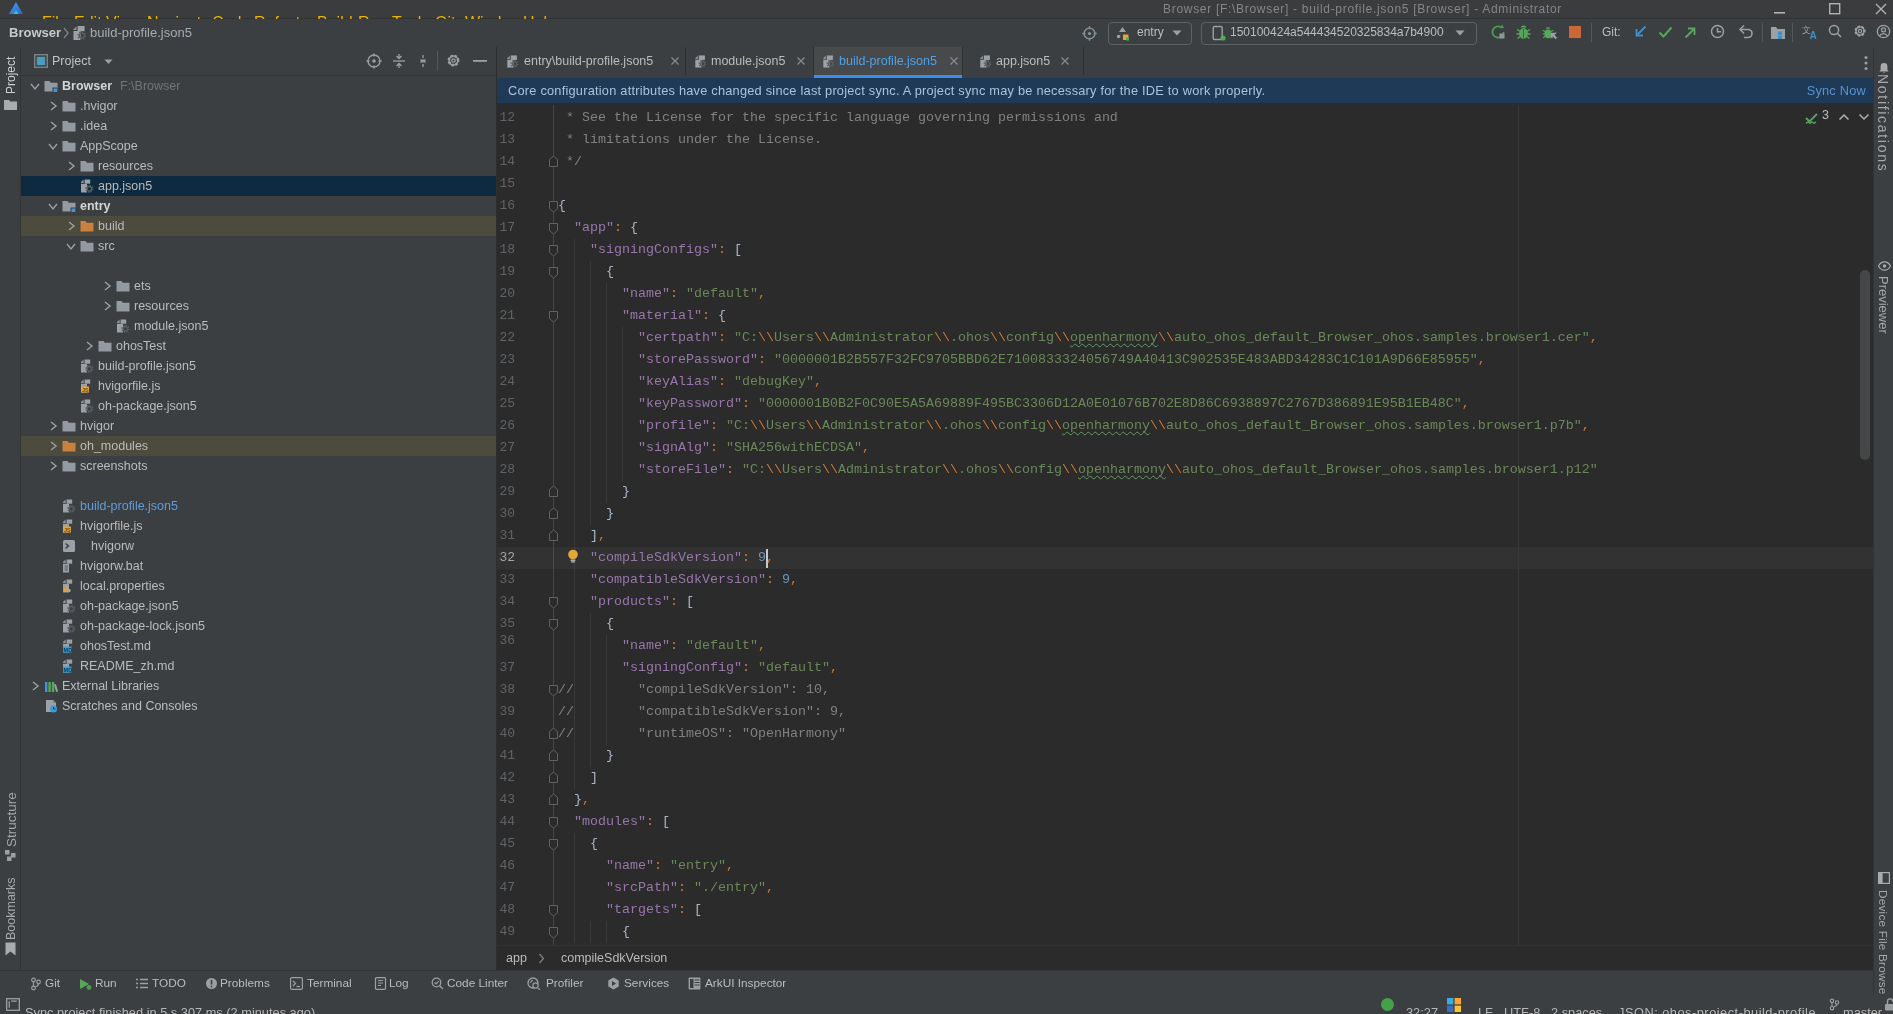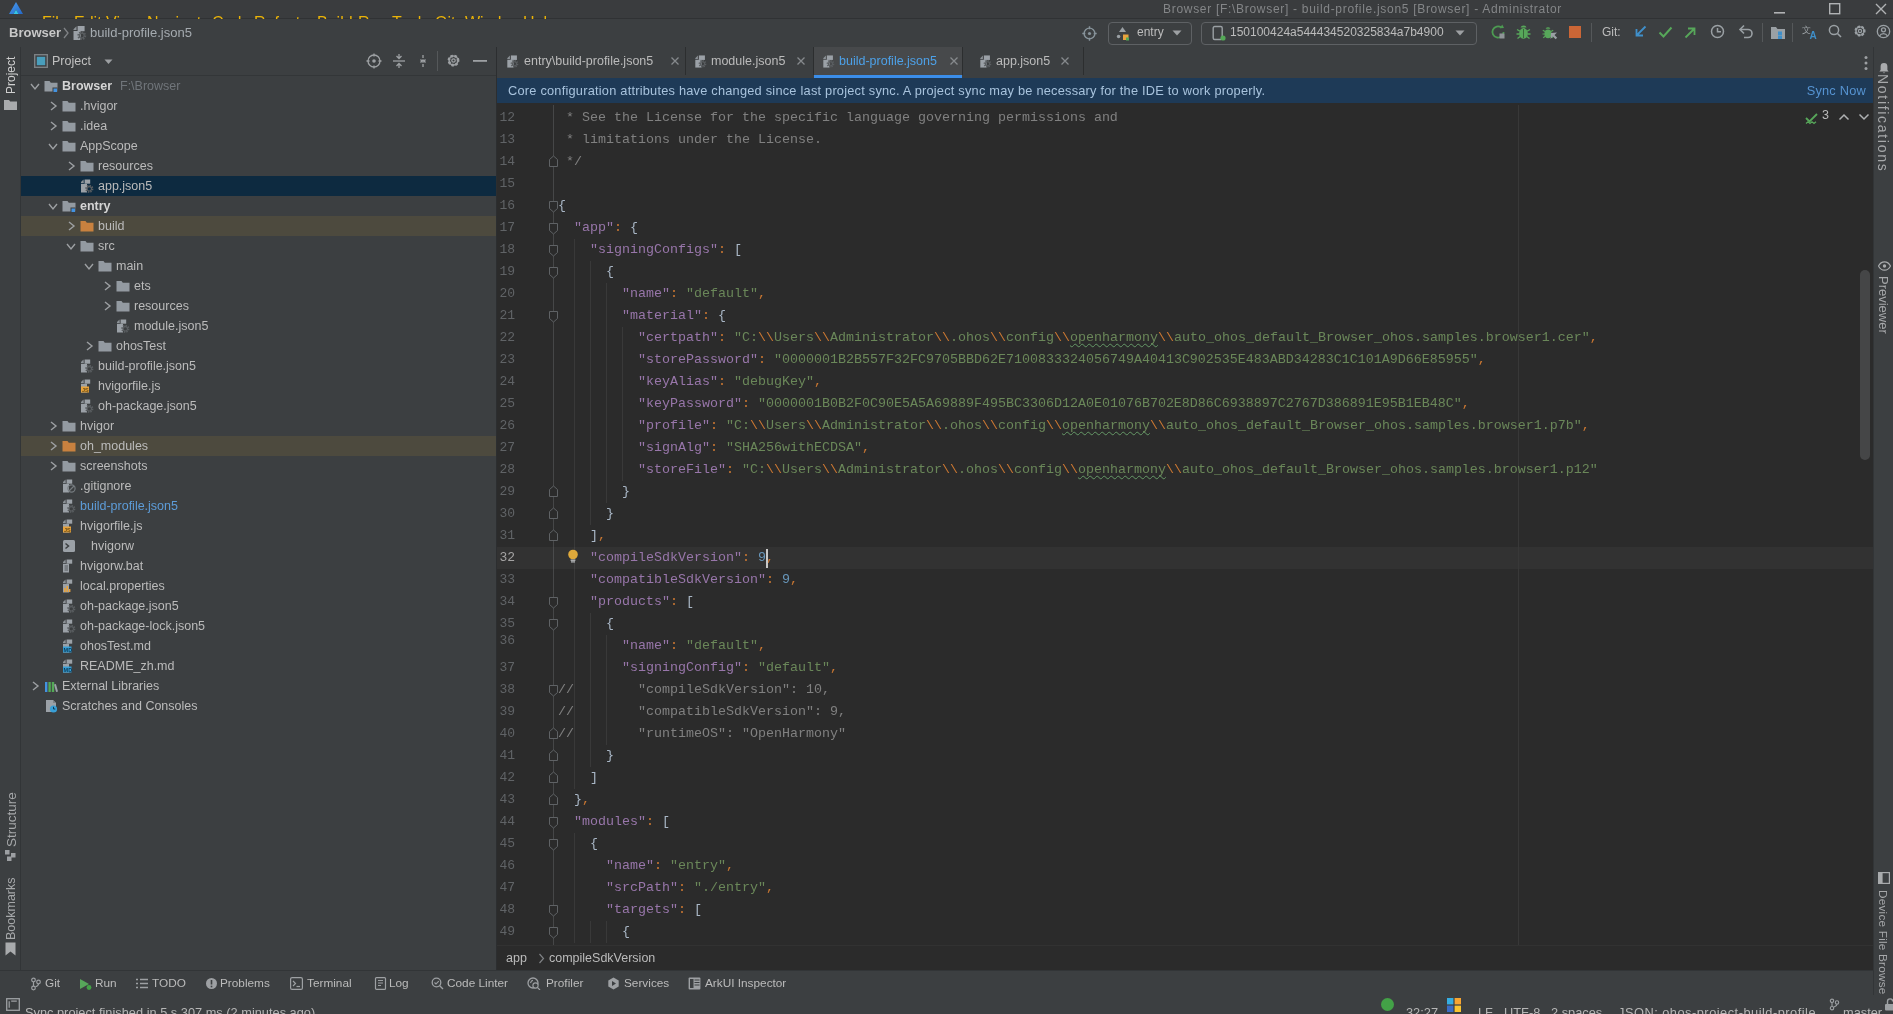--- a/index.html
+++ b/index.html
@@ -323,29 +323,20 @@
       </div>
 <div class="trow" style="top:189px">
         <svg class="chev" style="left:44px" width="12" height="12" viewBox="0 0 12 12">
           <path d="M2 4l4 5 4-5" fill="none" stroke="#9da0a3" stroke-width="1.4"></path>
         </svg>
         <svg class="ticon" style="left:59px" width="14" height="14" viewBox="0 0 14 14">
           <path d="M0.5 2h5l1.3 1.8h6.7V12.5H0.5z" fill="#939aa1"></path>
         </svg>
         <span class="tl" style="left:77px">src</span>
       </div>
-<div class="trow" style="top:209px">
-        <svg class="chev" style="left:62px" width="12" height="12" viewBox="0 0 12 12">
-          <path d="M2 4l4 5 4-5" fill="none" stroke="#9da0a3" stroke-width="1.4"></path>
-        </svg>
-        <svg class="ticon" style="left:77px" width="14" height="14" viewBox="0 0 14 14">
-          <path d="M0.5 2h5l1.3 1.8h6.7V12.5H0.5z" fill="#939aa1"></path>
-        </svg>
-        <span class="tl" style="left:95px">main</span>
-      </div>
 <div class="trow" style="top:229px">
         <svg class="chev" style="left:80px" width="12" height="12" viewBox="0 0 12 12">
           <path d="M4 2l5 4-5 4" fill="none" stroke="#9da0a3" stroke-width="1.4"></path>
         </svg>
         <svg class="ticon" style="left:95px" width="14" height="14" viewBox="0 0 14 14">
           <path d="M0.5 2h5l1.3 1.8h6.7V12.5H0.5z" fill="#939aa1"></path>
         </svg>
         <span class="tl" style="left:113px">ets</span>
       </div>
 <div class="trow" style="top:249px">
@@ -431,30 +422,20 @@
         <span class="tl" style="left:59px">hvigor</span>
       </div>
 <div class="trow" style="top:409px">
         <svg class="chev" style="left:26px" width="12" height="12" viewBox="0 0 12 12">
           <path d="M4 2l5 4-5 4" fill="none" stroke="#9da0a3" stroke-width="1.4"></path>
         </svg>
         <svg class="ticon" style="left:41px" width="14" height="14" viewBox="0 0 14 14">
           <path d="M0.5 2h5l1.3 1.8h6.7V12.5H0.5z" fill="#939aa1"></path>
         </svg>
         <span class="tl" style="left:59px">screenshots</span>
-      </div>
-<div class="trow" style="top:429px">
-        <svg class="ticon" style="left:41px" width="14" height="14" viewBox="0 0 14 14">
-          <path d="M3.5 0.5L1 3V4h2.8z" fill="#8b9196"></path>
-          <path d="M4.6 0.5h5.6v4.2h-5.6z" fill="#9ba1a7"></path>
-          <path d="M1 4.8h6v8.7H1z" fill="#9ba1a7"></path>
-          <circle cx="9.5" cy="9.5" r="3.6" fill="none" stroke="#747a7e" stroke-width="1.2"></circle>
-          <path d="M7 12l5-5" stroke="#747a7e" stroke-width="1.2"></path>
-        </svg>
-        <span class="tl" style="left:59px">.gitignore</span>
       </div>
 <div class="trow" style="top:449px">
         <svg class="ticon" style="left:41px" width="14" height="14" viewBox="0 0 14 14">
           <path d="M3.5 0.5L1 3V4h2.8z" fill="#8b9196"></path>
           <path d="M4.6 0.5h5.6v4.2h-5.6z" fill="#9ba1a7"></path>
           <path d="M1 4.8h6v8.7H1z" fill="#9ba1a7"></path>
           <g>
             <circle cx="9.3" cy="9.8" r="3.1" fill="none" stroke="#5a5e61" stroke-width="2" stroke-dasharray="1.35 1.05"></circle>
             <circle cx="9.3" cy="9.8" r="2.2" fill="none" stroke="#5a5e61" stroke-width="1.1"></circle>
           </g>
@@ -798,21 +779,21 @@
 <svg style="position:absolute;left:1361px;top:10px" width="12" height="8" viewBox="0 0 12 8">
           <path d="M1.5 1.5L6 6l4.5-4.5" fill="none" stroke="#afb1b3" stroke-width="1.5"></path>
         </svg>
 <div style="position:absolute;left:1363px;top:167px;width:10px;height:190px;background:rgba(148,152,155,0.26);border-radius:5px;"></div>
 </div>
 <div id="crumbs2">
         <span style="position:absolute;left:9px;">app</span>
         <svg style="position:absolute;left:41px;top:7px" width="7" height="11" viewBox="0 0 7 11">
           <path d="M1.5 1l4 4.5-4 4.5" fill="none" stroke="#7f8285" stroke-width="1.2"></path>
         </svg>
-        <span style="position:absolute;left:52px;text-align:center;">compileSdkVersion</span>
+        <span style="position:absolute;left:64px;text-align:center;">compileSdkVersion</span>
       </div>
 </div>
 <div id="rightstrip">
 <svg class="abs" style="left:4px;top:15px" width="12" height="12" viewBox="0 0 12 12">
         <path d="M6 1a3.4 3.4 0 0 1 3.4 3.4V8l1.2 1.5H1.4L2.6 8V4.4A3.4 3.4 0 0 1 6 1z" fill="#a9abad"></path>
         <path d="M4.8 10.5a1.3 1.3 0 0 0 2.4 0z" fill="#a9abad"></path>
       </svg>
 <span class="vt" style="left:17px;top:27px;transform:rotate(90deg);font-size:14px;letter-spacing:1.7px;">Notifications</span>
 <svg class="abs" style="left:4px;top:214px" width="13" height="10" viewBox="0 0 13 10">
         <path d="M0.5 5C2 2 4 0.8 6.5 0.8S11 2 12.5 5C11 8 9 9.2 6.5 9.2S2 8 0.5 5z" fill="none" stroke="#a9abad" stroke-width="1.2"></path>

